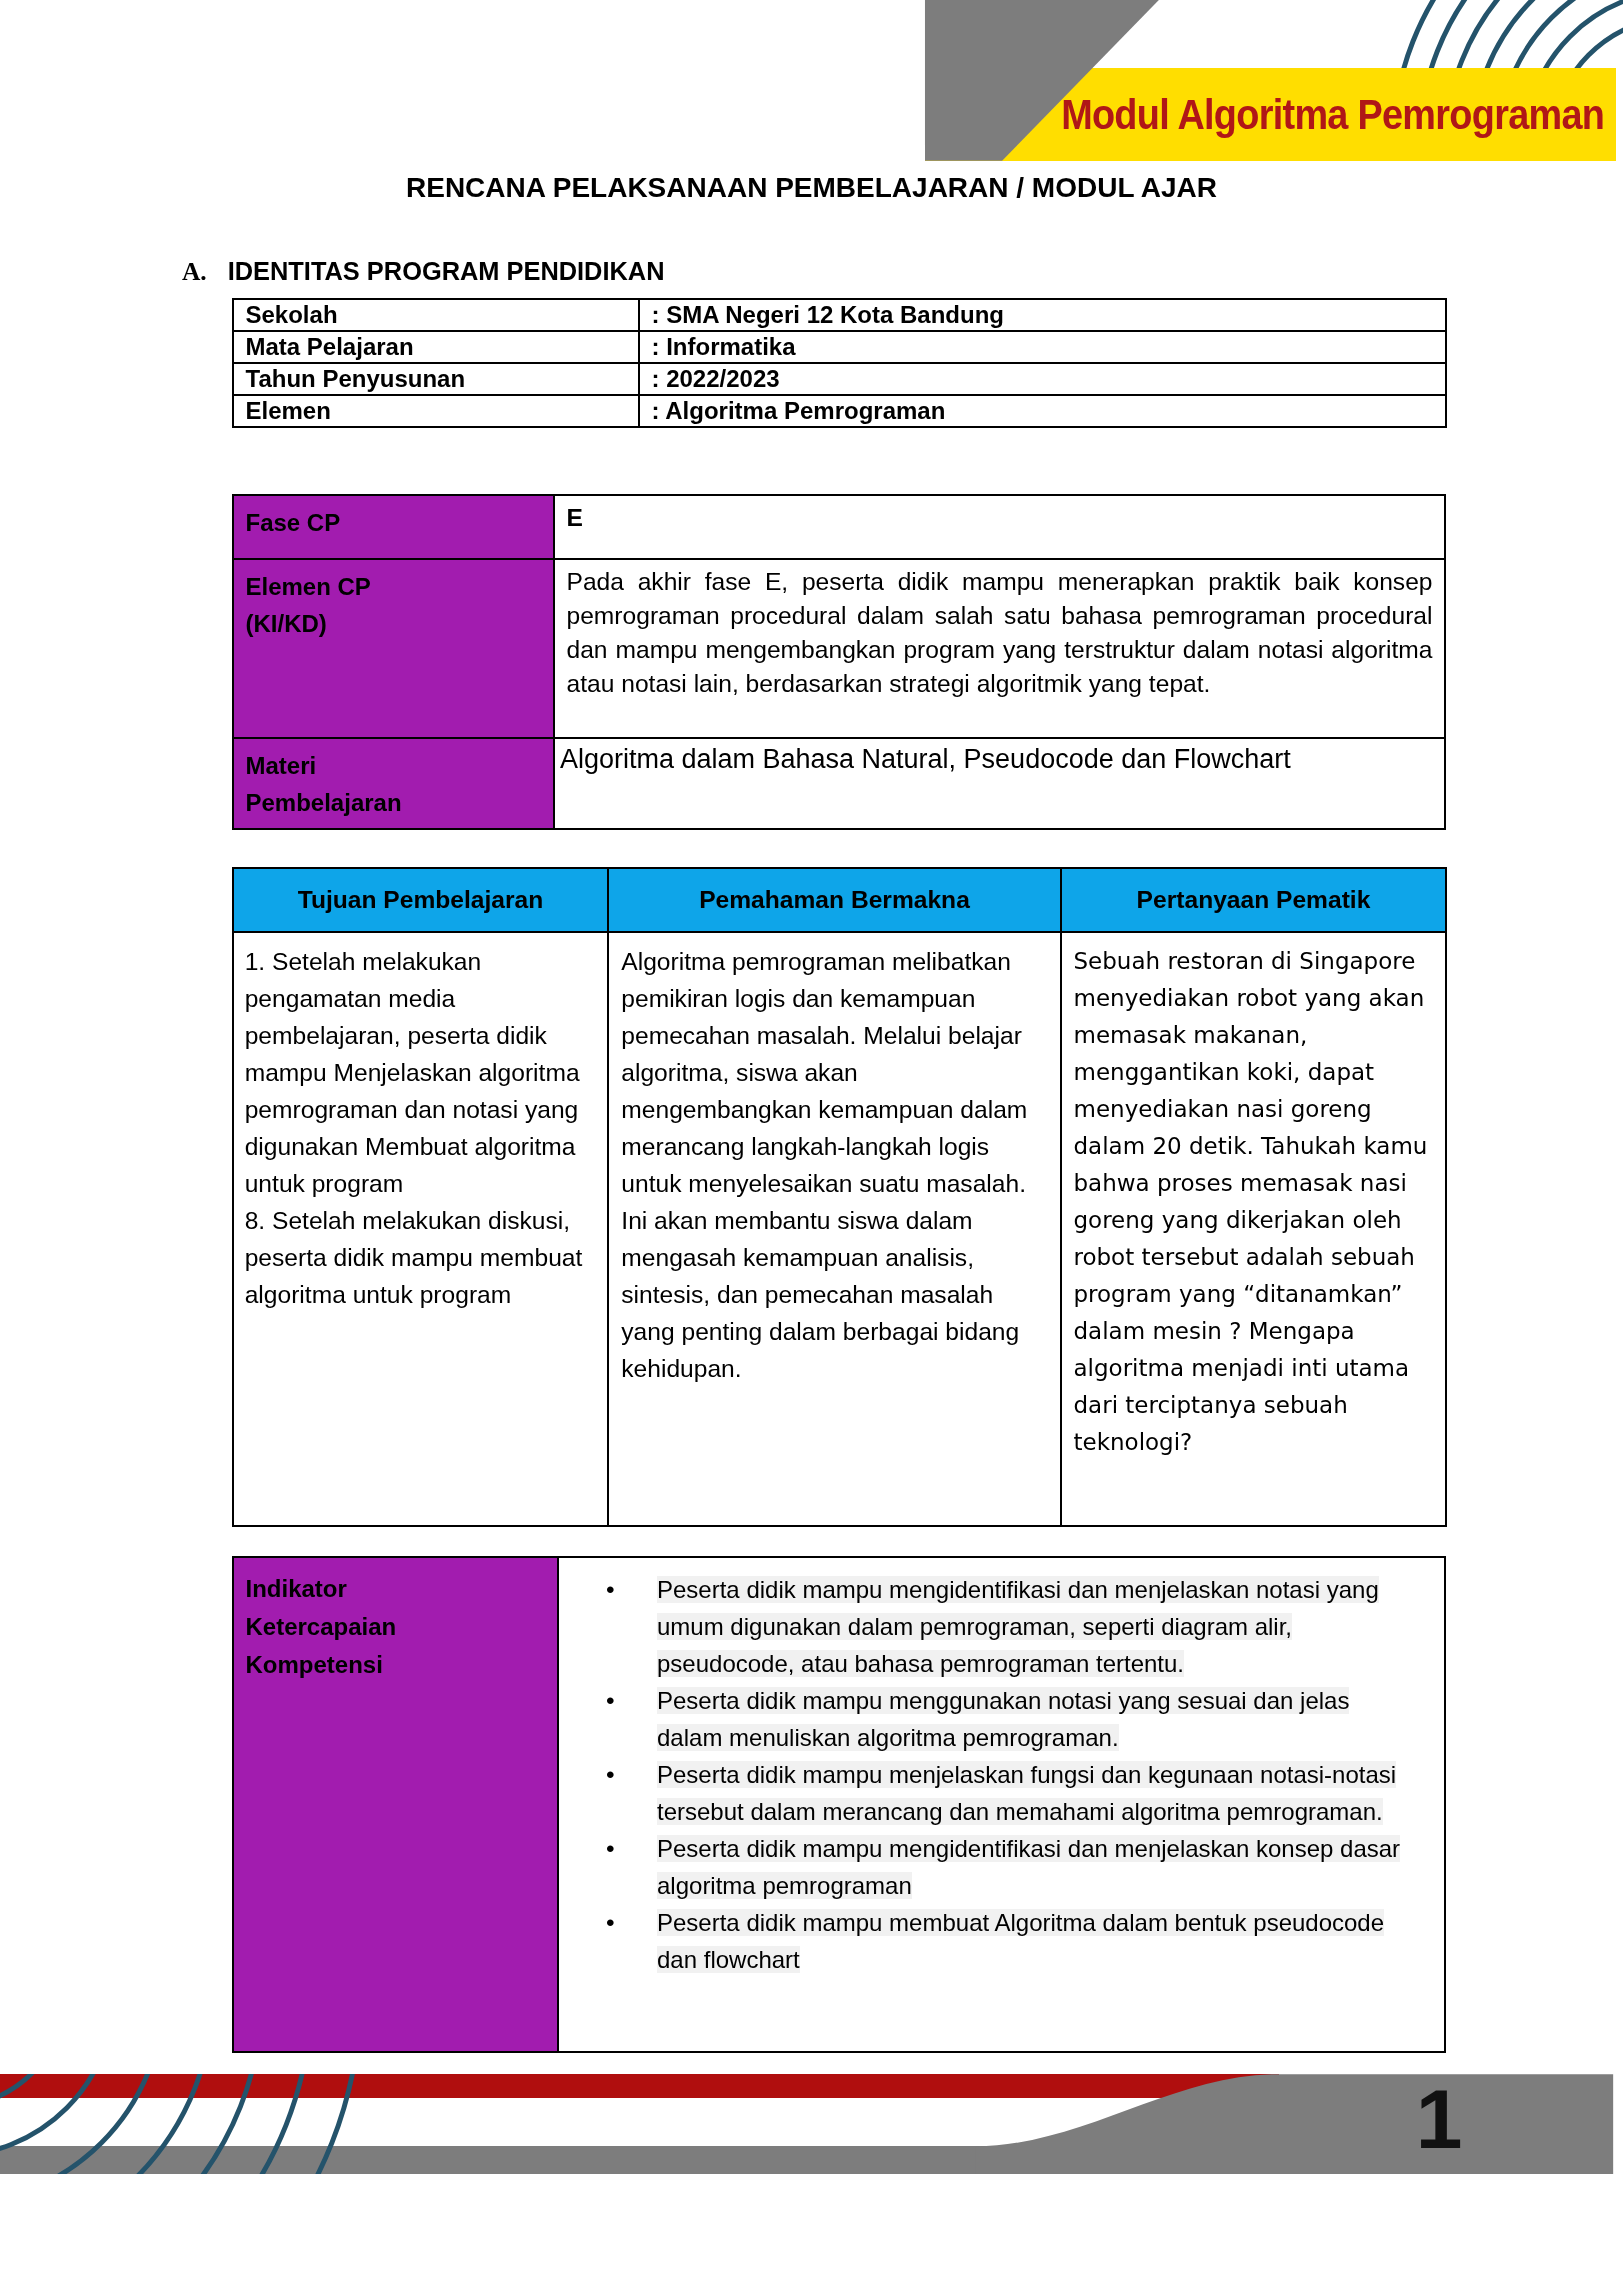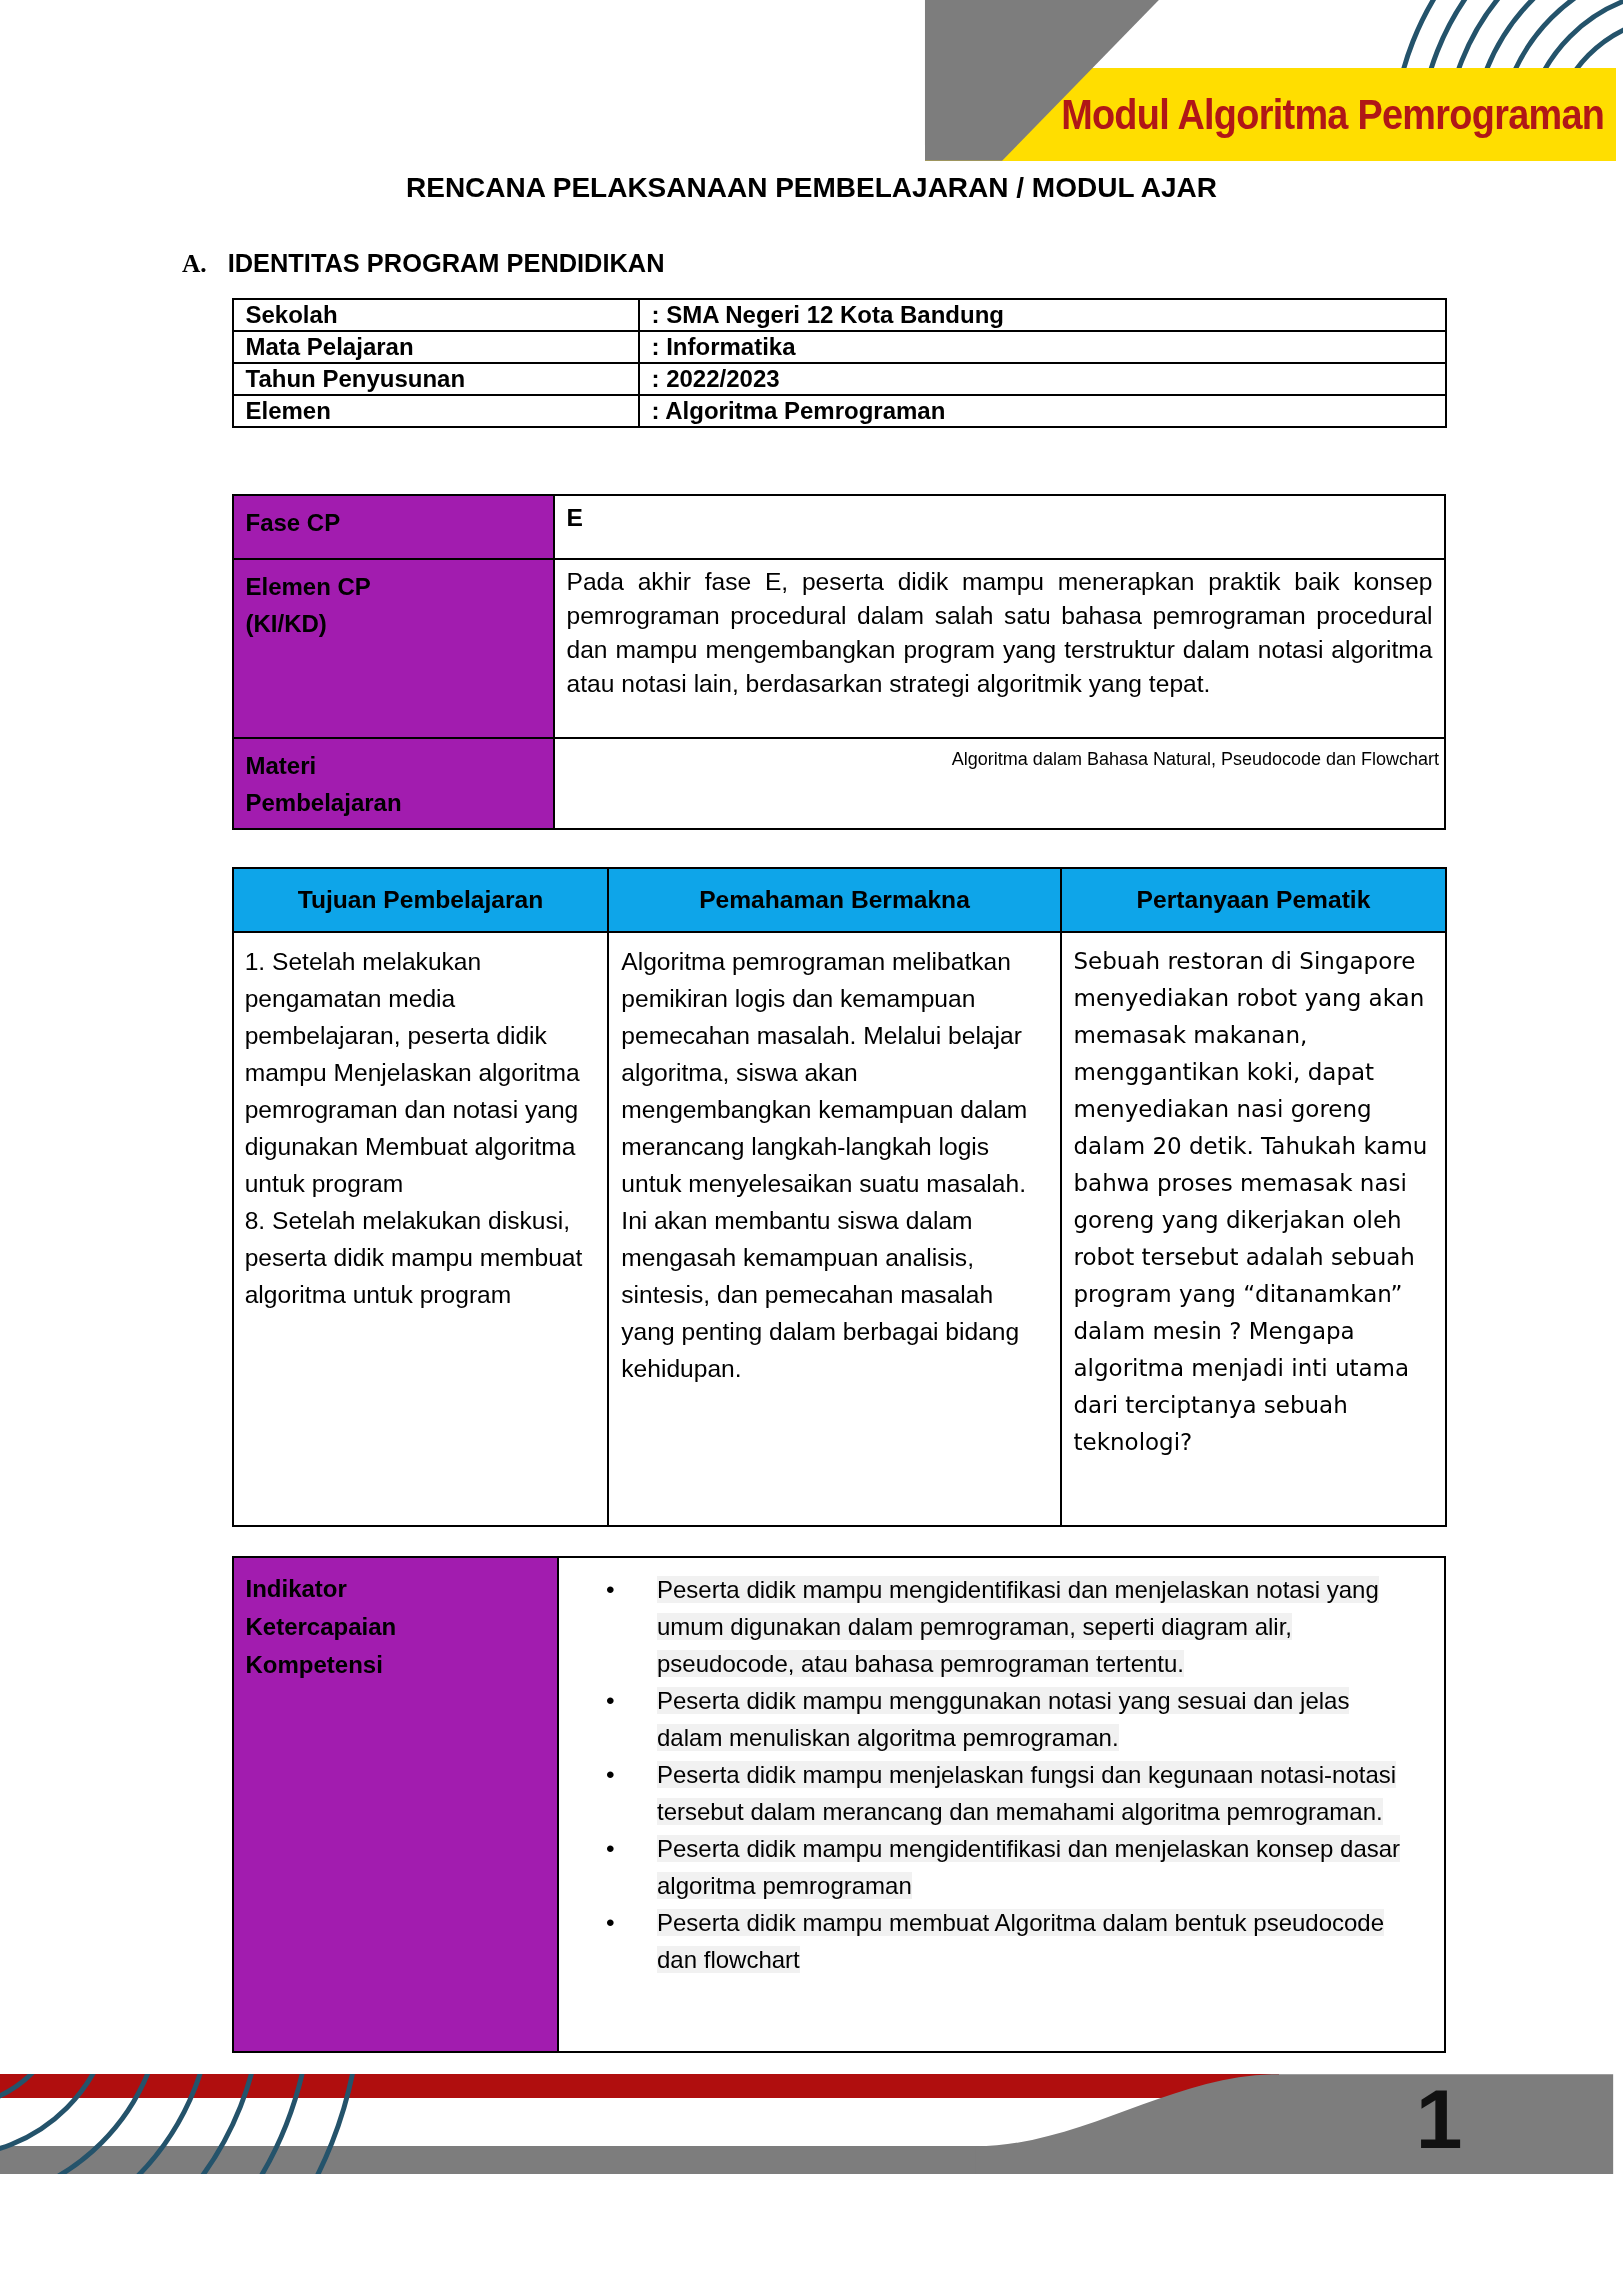--- a/index.html
+++ b/index.html
@@ -10,21 +10,21 @@
   
   #hdr-arcs{left:1263px;top:0;width:361px;height:70px;}
   #hdr-yellow{left:925px;top:68px;width:691px;height:93px;background:#FFDE00;}
   #hdr-gray{left:902px;top:0;width:279px;height:164px;}
   #banner-title{left:925px;top:68px;width:685px;height:93px;display:flex;align-items:center;justify-content:flex-end;
     font-size:43px;font-weight:bold;letter-spacing:-0.8px;color:#B01717;
     transform:scaleX(.88);transform-origin:100% 50%;padding-right:6.6px;box-sizing:border-box;white-space:nowrap;}
 
   
   #doc-title{left:0;top:172px;width:1623px;text-align:center;font-size:28px;font-weight:bold;}
-  #section-a{left:182px;top:249px;font-size:25.4px;font-weight:bold;white-space:nowrap;}
+  #section-a{left:182px;top:257px;font-size:25.4px;font-weight:bold;white-space:nowrap;}
   #section-a .a-idx{font-family:"Liberation Serif",serif;margin-right:21px;}
 
   
   table{border-collapse:collapse;table-layout:fixed;}
   td{border:2.5px solid #000;vertical-align:top;box-sizing:border-box;overflow:hidden;}
   .orange{background:#a21caf;}
   .bold{font-weight:bold;}
 
   
   #identity-table{left:232px;top:298px;width:1213px;}
@@ -32,21 +32,21 @@
     padding:0 0 0 11.5px;line-height:1.05;}
 
   
   #cp-table{left:232px;top:494px;width:1213px;}
   #cp-table td.lbl{font-size:24px;font-weight:bold;padding:8.2px 8.2px 0 11.5px;line-height:1.55;}
   #cp-table td.val{font-size:24.6px;padding:4.9px 11.5px 0 11.5px;line-height:34px;}
   #cp-table .row-fase td{height:64px;}
   #cp-table .row-elemen td{height:179px;}
   #cp-table .row-materi td{height:91px;}
   #cp-table .justify{text-align:justify;}
-  #cp-table td.val-materi{font-size:18px;padding:3.3px 4.9px 0 4.9px;line-height:34px;text-align:right;}
+  #cp-table td.val-materi{font-size:27px;padding:3.3px 4.9px 0 4.9px;line-height:34px;}
   .line{display:block;}
 
   
   #tpb-table{left:232px;top:867px;width:1213px;}
   #tpb-table th{border:2.5px solid #000;background:#0ea5e9;font-size:24.6px;font-weight:bold;
     height:62px;vertical-align:middle;text-align:center;padding:0;}
   #tpb-table td{height:594px;margin-left:40px;}
   #tpb-table .c1{font-size:24.6px;line-height:37px;padding:9.8px 6.6px 0 10.7px;}
   #tpb-table .c2{font-size:24.6px;line-height:37px;padding:9.8px 8.2px 0 12.3px;}
   #tpb-table .c3{font-family:"DejaVu Sans",sans-serif;font-size:23px;line-height:37px;padding:9.8px 6.6px 0 11.5px;}

